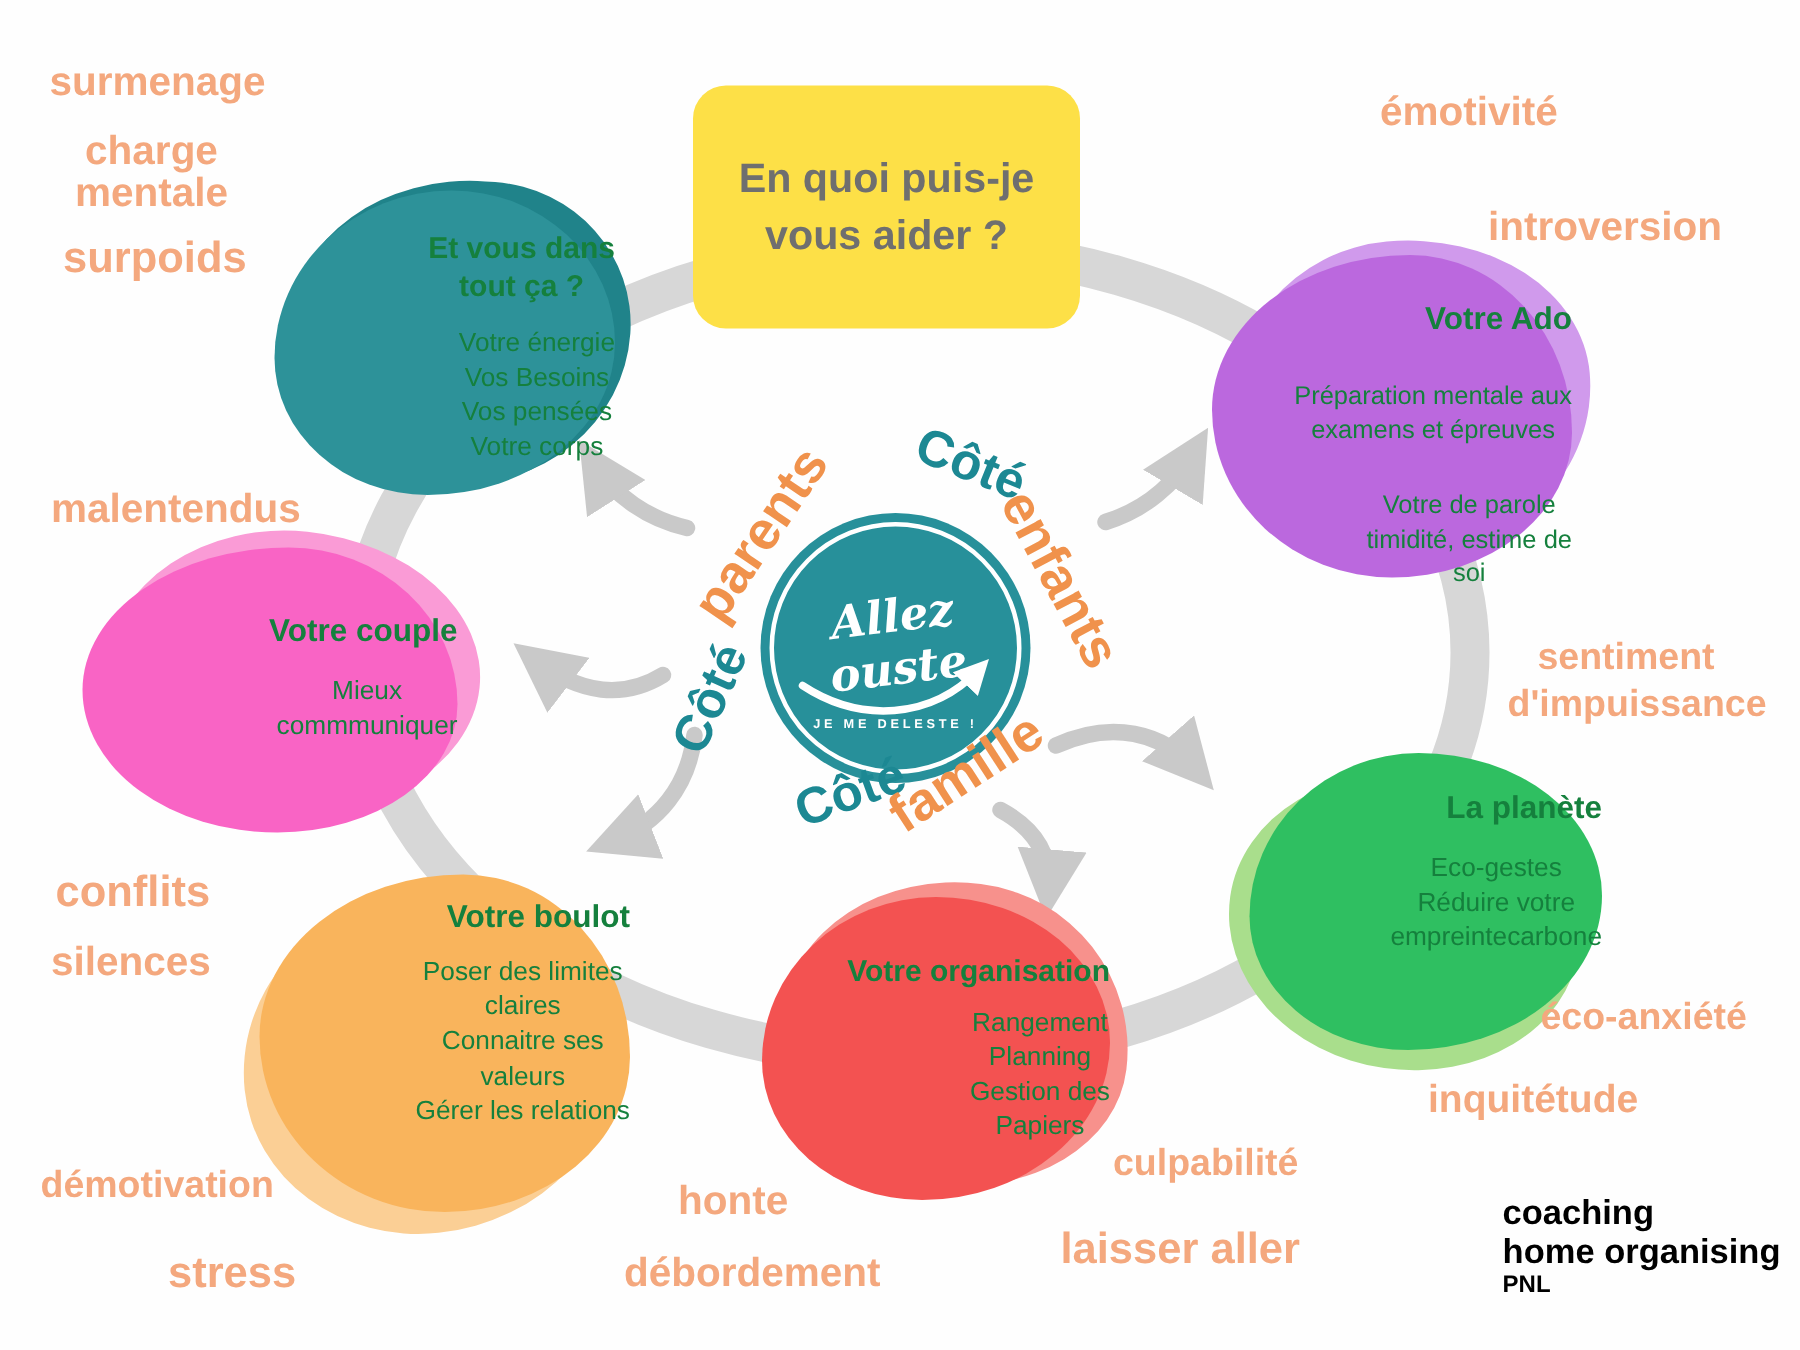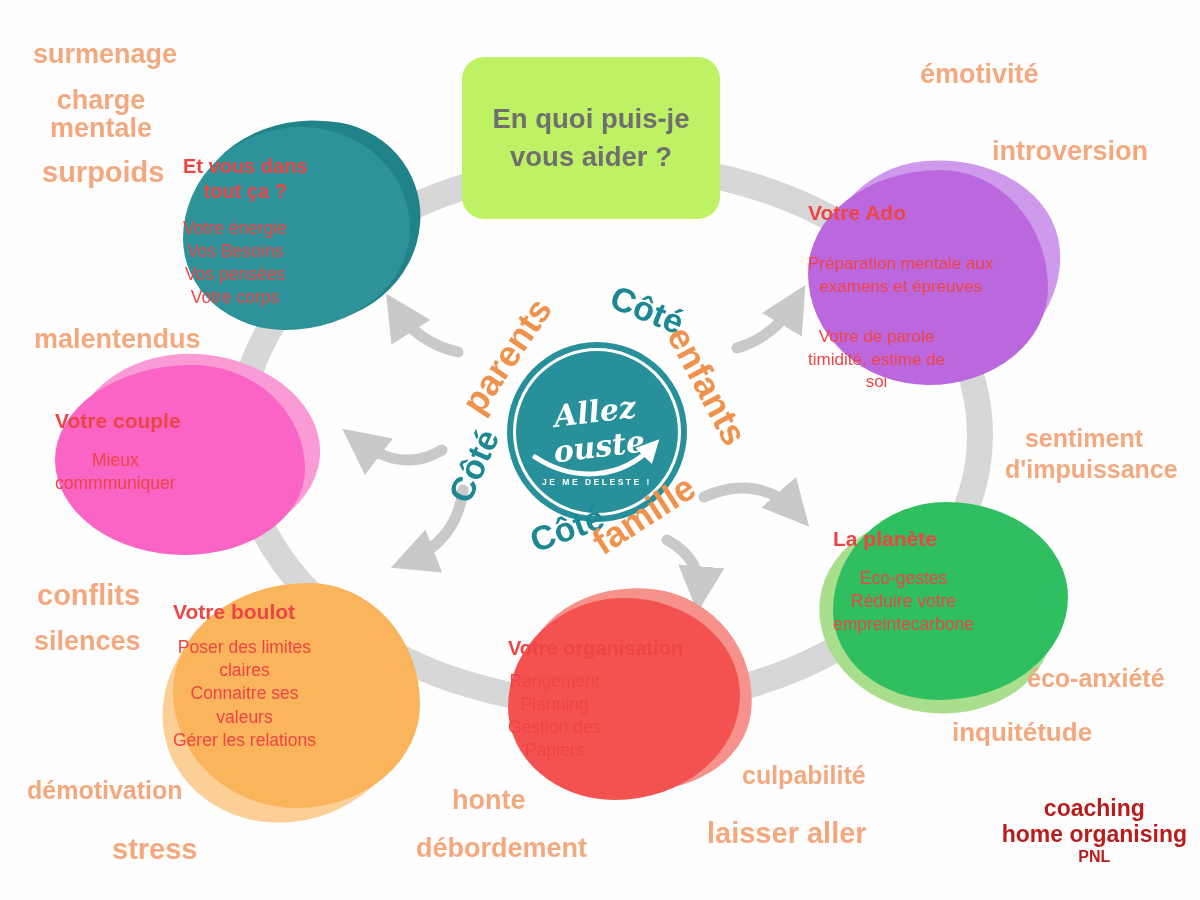--- a/index.html
+++ b/index.html
@@ -1,29 +1,29 @@
 <!DOCTYPE html>
 <html><head>
 <meta charset="utf-8">
 <style>
   html,body{margin:0;padding:0;background:#ffffff;}
   #canvas{position:relative;width:1200px;height:900px;overflow:hidden;background:#fefefe;
           font-family:"Liberation Sans",sans-serif;}
   
   #ring-layer{position:absolute;left:0;top:0;z-index:1;}
   
-  .title-box{position:absolute;left:462px;top:57px;width:258px;height:162px;background:#bef264;
+  .title-box{position:absolute;left:462px;top:57px;width:258px;height:162px;background:#fde047;
              border-radius:22px;z-index:3;display:flex;align-items:center;justify-content:center;}
   .title-box h1{margin:0;padding:0 16px;font-size:27.5px;line-height:1.4;font-weight:700;
                 color:#6f6f6f;text-align:center;}
   
   .blob{position:absolute;z-index:3;}
   .blob-bg{position:absolute;inset:0;}
-  .blob-content{position:relative;z-index:2;color:#ef4444;text-align:center;height:100%;
-                display:flex;flex-direction:column;align-items:flex-start;box-sizing:border-box;}
+  .blob-content{position:relative;z-index:2;color:#15803d;text-align:center;height:100%;
+                display:flex;flex-direction:column;align-items:flex-end;box-sizing:border-box;}
   .blob-title{margin:0;font-weight:700;font-size:21px;line-height:1.25;white-space:pre-line;}
   .blob-body{margin:0;font-weight:400;font-size:17.5px;line-height:1.32;white-space:pre-line;}
   .blob-body2{margin:8px 0 0 0;font-weight:400;font-size:17.5px;line-height:1.32;white-space:pre-line;}
 
   .blob-self{left:183px;top:127px;width:227px;height:203px;}
   .blob-self .shadow{background:#20838a;border-radius:56% 44% 52% 48% / 52% 48% 55% 45%;
                      transform:translate(10px,-7px) rotate(4deg);}
   .blob-self .main{background:#2d9299;border-radius:52% 48% 55% 45% / 55% 50% 50% 45%;}
   .blob-self .blob-content{padding-top:27px;}
   .blob-self .blob-title{font-size:20px;margin-bottom:13px;}
@@ -97,21 +97,21 @@
   .kw9{left:452px;top:786px;font-size:27px;}
   .kw10{left:416px;top:834px;font-size:27px;}
   .kw11{left:707px;top:818px;font-size:29px;}
   .kw12{left:742px;top:762px;font-size:25px;}
   .kw13{left:952px;top:719px;font-size:26px;}
   .kw14{left:1027px;top:665px;font-size:25px;}
   .kw15{left:1005px;top:423px;width:158px;text-align:center;font-size:25px;line-height:1.25;}
   .kw16{left:992px;top:137px;font-size:27px;}
   .kw17{left:920px;top:60px;font-size:27px;}
   
-  .brand{position:absolute;right:13px;top:795px;z-index:5;text-align:center;color:#b91c1c;line-height:1.15;}
+  .brand{position:absolute;right:13px;top:795px;z-index:5;text-align:left;color:#000000;line-height:1.15;}
   .brand .b1,.brand .b2{font-size:23px;font-weight:700;}
   .brand .b3{font-size:16px;font-weight:700;}
 </style>
 </head>
 <body>
 
 <div id="canvas">
 
   <svg id="ring-layer" width="1200" height="900" viewBox="0 0 1200 900">
     <defs>

